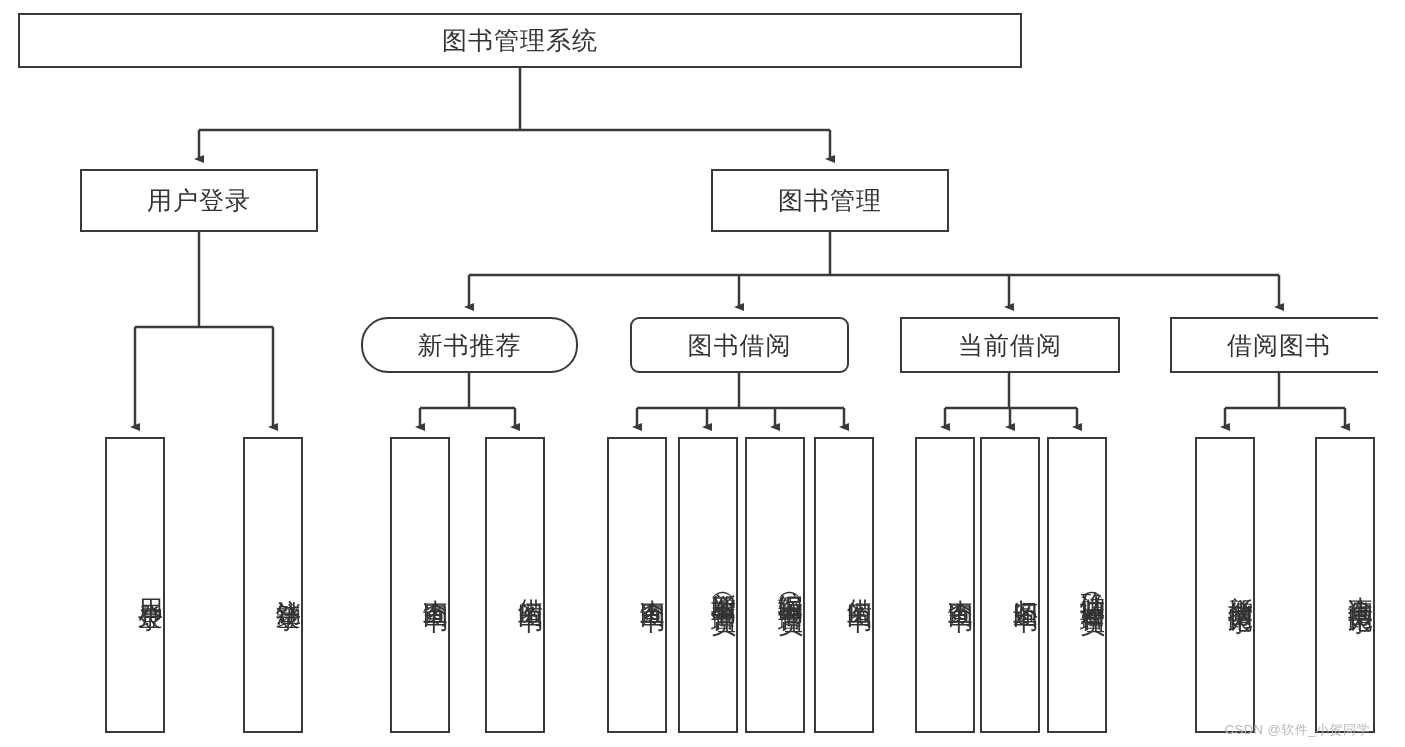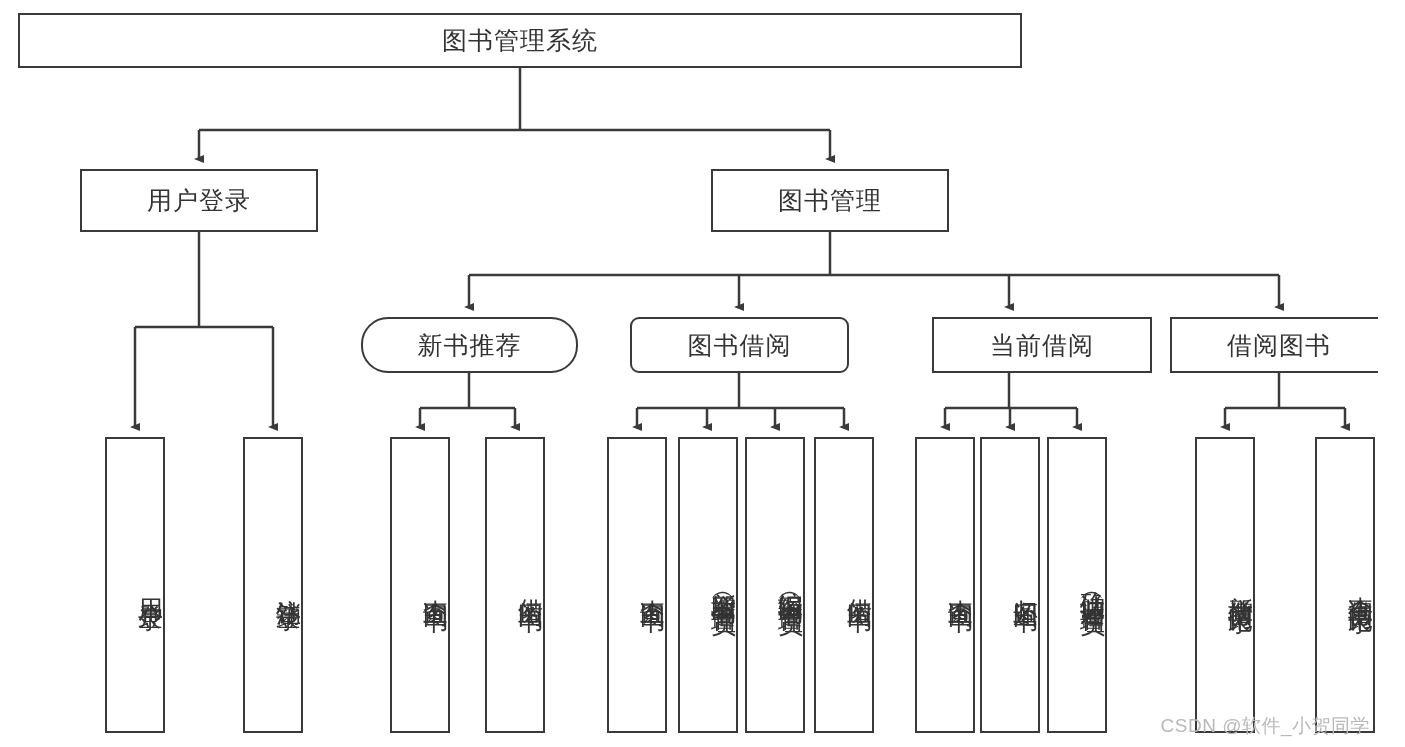--- a/index.html
+++ b/index.html
@@ -52,21 +52,21 @@
   }
   .node.vert .lbl {
     writing-mode: vertical-rl;
     text-orientation: upright;
     white-space: nowrap;
   }
   .watermark {
     position: absolute;
     right: 8px;
     bottom: 8px;
-    font-size: 19px;
+    font-size: 13px;
     color: #b9b9b9;
     letter-spacing: 0.5px;
     white-space: nowrap;
   }
 </style>
 </head>
 <body>
 
 <div id="canvas">
 
@@ -130,21 +130,21 @@
   <div class="node horiz" style="left:711px; top:169px; width:238px; height:63px;text-align:center;">
     <span class="lbl">图书管理</span>
   </div>
 
   <div class="node horiz" style="left:361px; top:317px; width:217px; height:56px;border-radius:27px;">
     <span class="lbl">新书推荐</span>
   </div>
   <div class="node horiz" style="left:630px; top:317px; width:219px; height:56px;border-radius:9px;">
     <span class="lbl">图书借阅</span>
   </div>
-  <div class="node horiz" style="left:900px; top:317px; width:220px; height:56px;margin-left:32px;">
+  <div class="node horiz" style="left:900px; top:317px; width:220px; height:56px;">
     <span class="lbl">当前借阅</span>
   </div>
   <div class="node horiz" style="left:1170px; top:317px; width:218px; height:56px;">
     <span class="lbl">借阅图书</span>
   </div>
 
   <div class="node vert" style="left:105px; top:437px; width:60px; height:296px;">
     <span class="lbl">用户登录</span>
   </div>
   <div class="node vert" style="left:243px; top:437px; width:60px; height:296px;">

